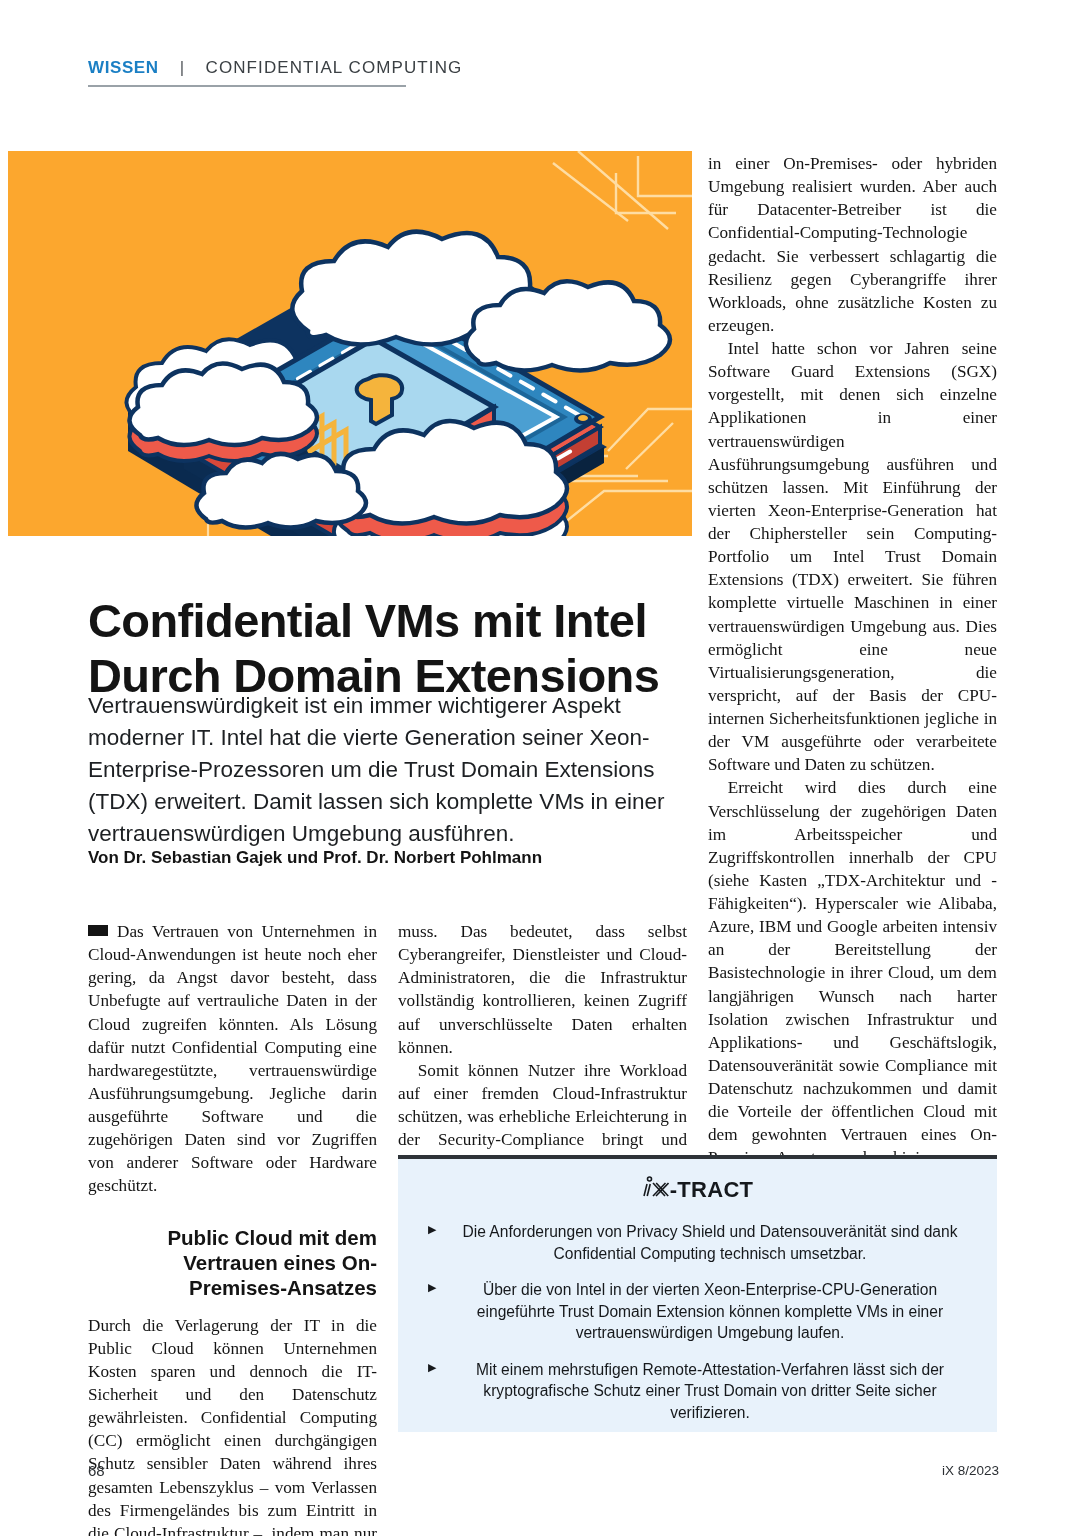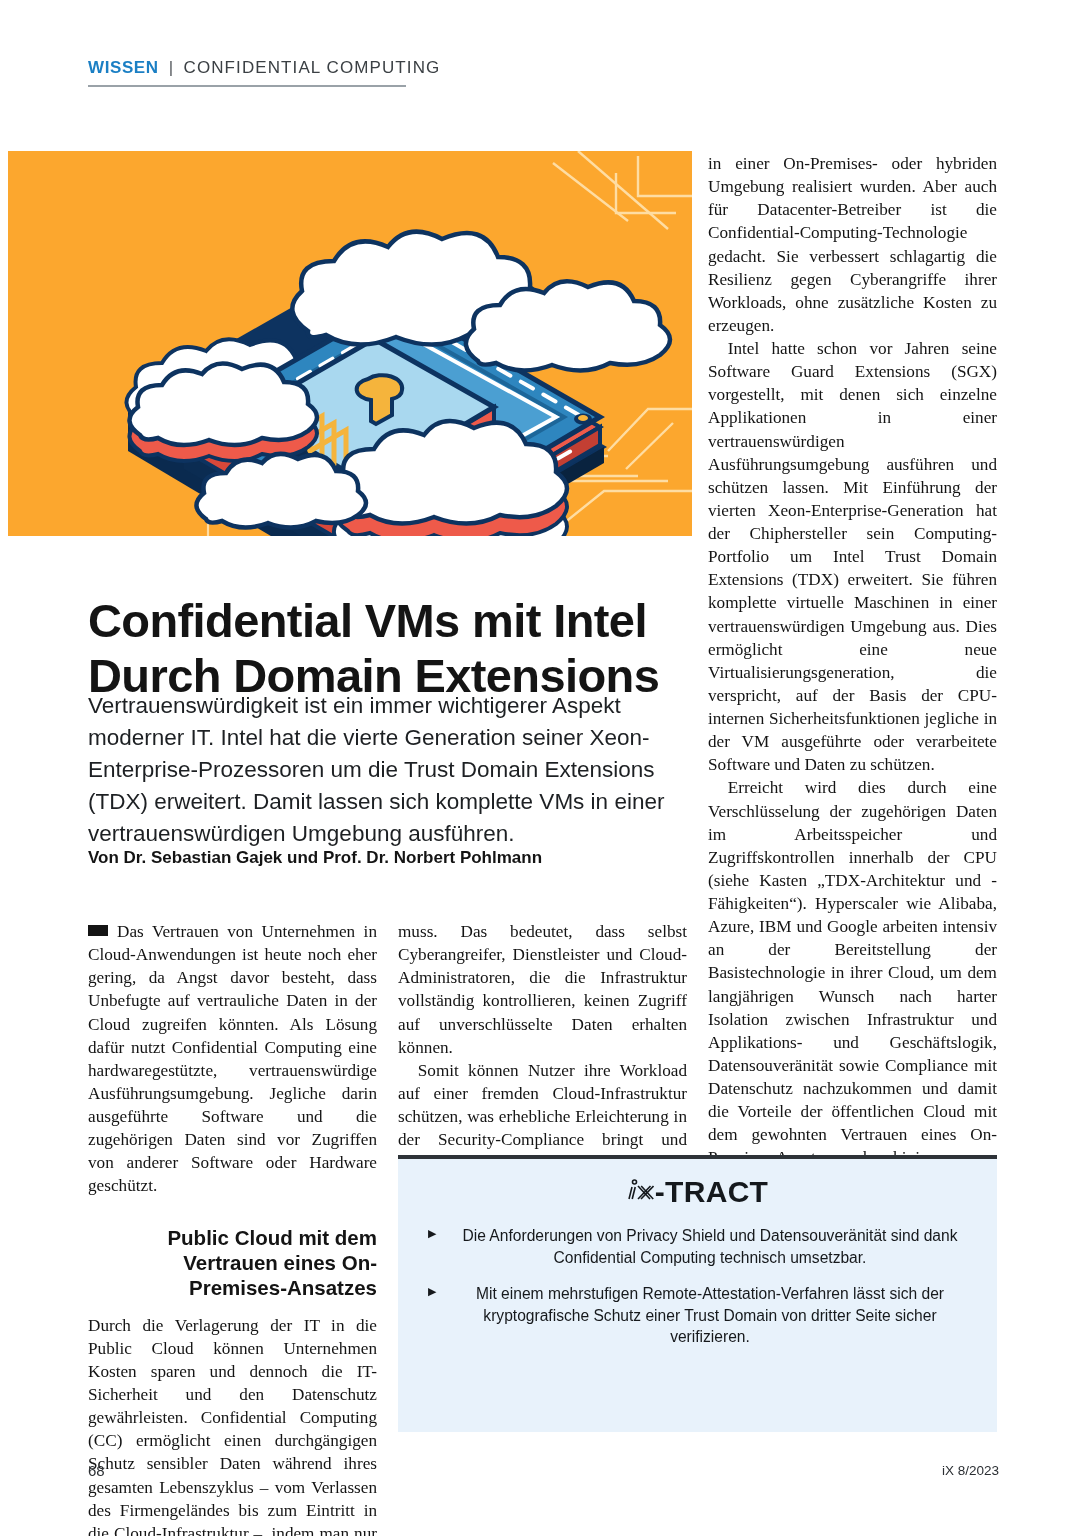--- a/index.html
+++ b/index.html
@@ -22,21 +22,21 @@
     left: 88px;
     top: 58px;
     width: 320px;
   }
   .runhead-line {
     font-size: 17px;
     letter-spacing: 0.4px;
     white-space: nowrap;
     display: flex;
     align-items: baseline;
-    gap: 10px;
+    gap: 21px;
   }
   .runhead-rubric {
     font-weight: bold;
     color: #1b7fc4;
     letter-spacing: 0.6px;
   }
   .runhead-sep { color: #555a5e; font-weight: 300; }
   .runhead-topic {
     color: #3b4044;
     letter-spacing: 1.1px;
@@ -139,21 +139,21 @@
     top: 1155px;
     width: 599px;
     height: 277px;
     background: #e8f2fb;
     border-top: 4px solid #2e3338;
     box-sizing: border-box;
   }
   .xtract-head {
     text-align: center;
     margin-top: 16px;
-    font-size: 30px;
+    font-size: 22px;
     font-weight: bold;
     color: #15191d;
     letter-spacing: 0.3px;
     display: flex;
     align-items: center;
     justify-content: center;
     gap: 1px;
   }
   .xtract-logo { display: inline-block; vertical-align: -3px; }
   .xtract-list {
@@ -382,20 +382,21 @@
             <path d="M14.2 8 L26.2 21"></path>
             <path d="M23.5 8 L11 21"></path>
             <path d="M26.5 8 L14 21"></path>
           </g>
         </svg>
       </span>
       <span>-TRACT</span>
     </div>
     <ul class="xtract-list">
       <li>Die Anforderungen von Privacy Shield und Datensouveränität sind dank Confidential Computing technisch umsetzbar.</li>
+      <li>Über die von Intel in der vierten Xeon-Enterprise-CPU-Generation eingeführte Trust Domain Extension können komplette VMs in einer vertrauenswürdigen Umgebung laufen.</li>
       <li>Mit einem mehrstufigen Remote-Attestation-Verfahren lässt sich der kryptografische Schutz einer Trust Domain von dritter Seite sicher verifizieren.</li>
     </ul>
   </div>
 
   <div class="folio">68</div>
   <div class="issue">iX 8/2023</div>
 
 </div>
 
 </body></html>

